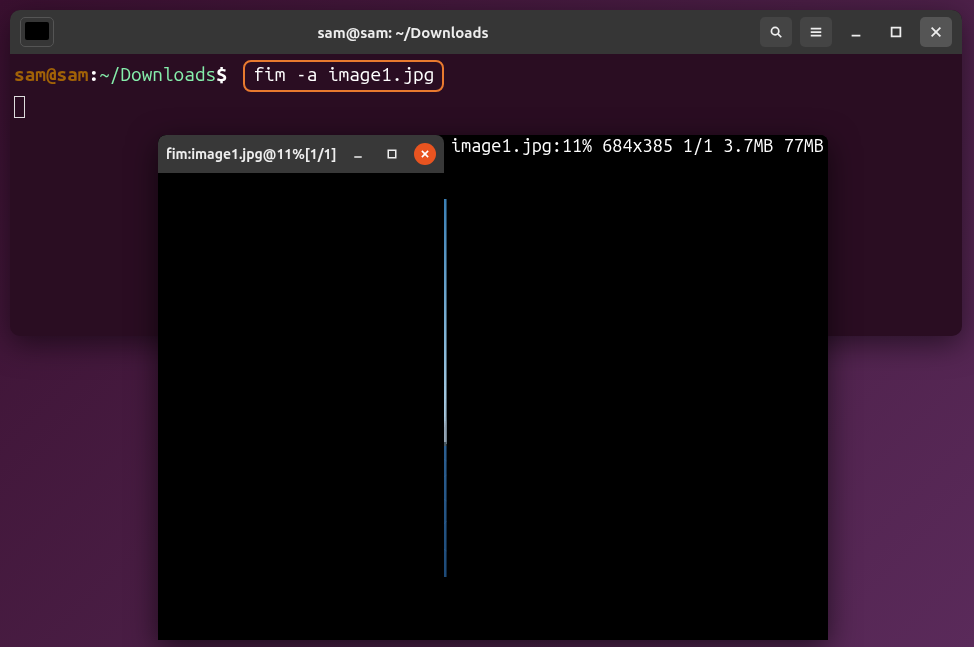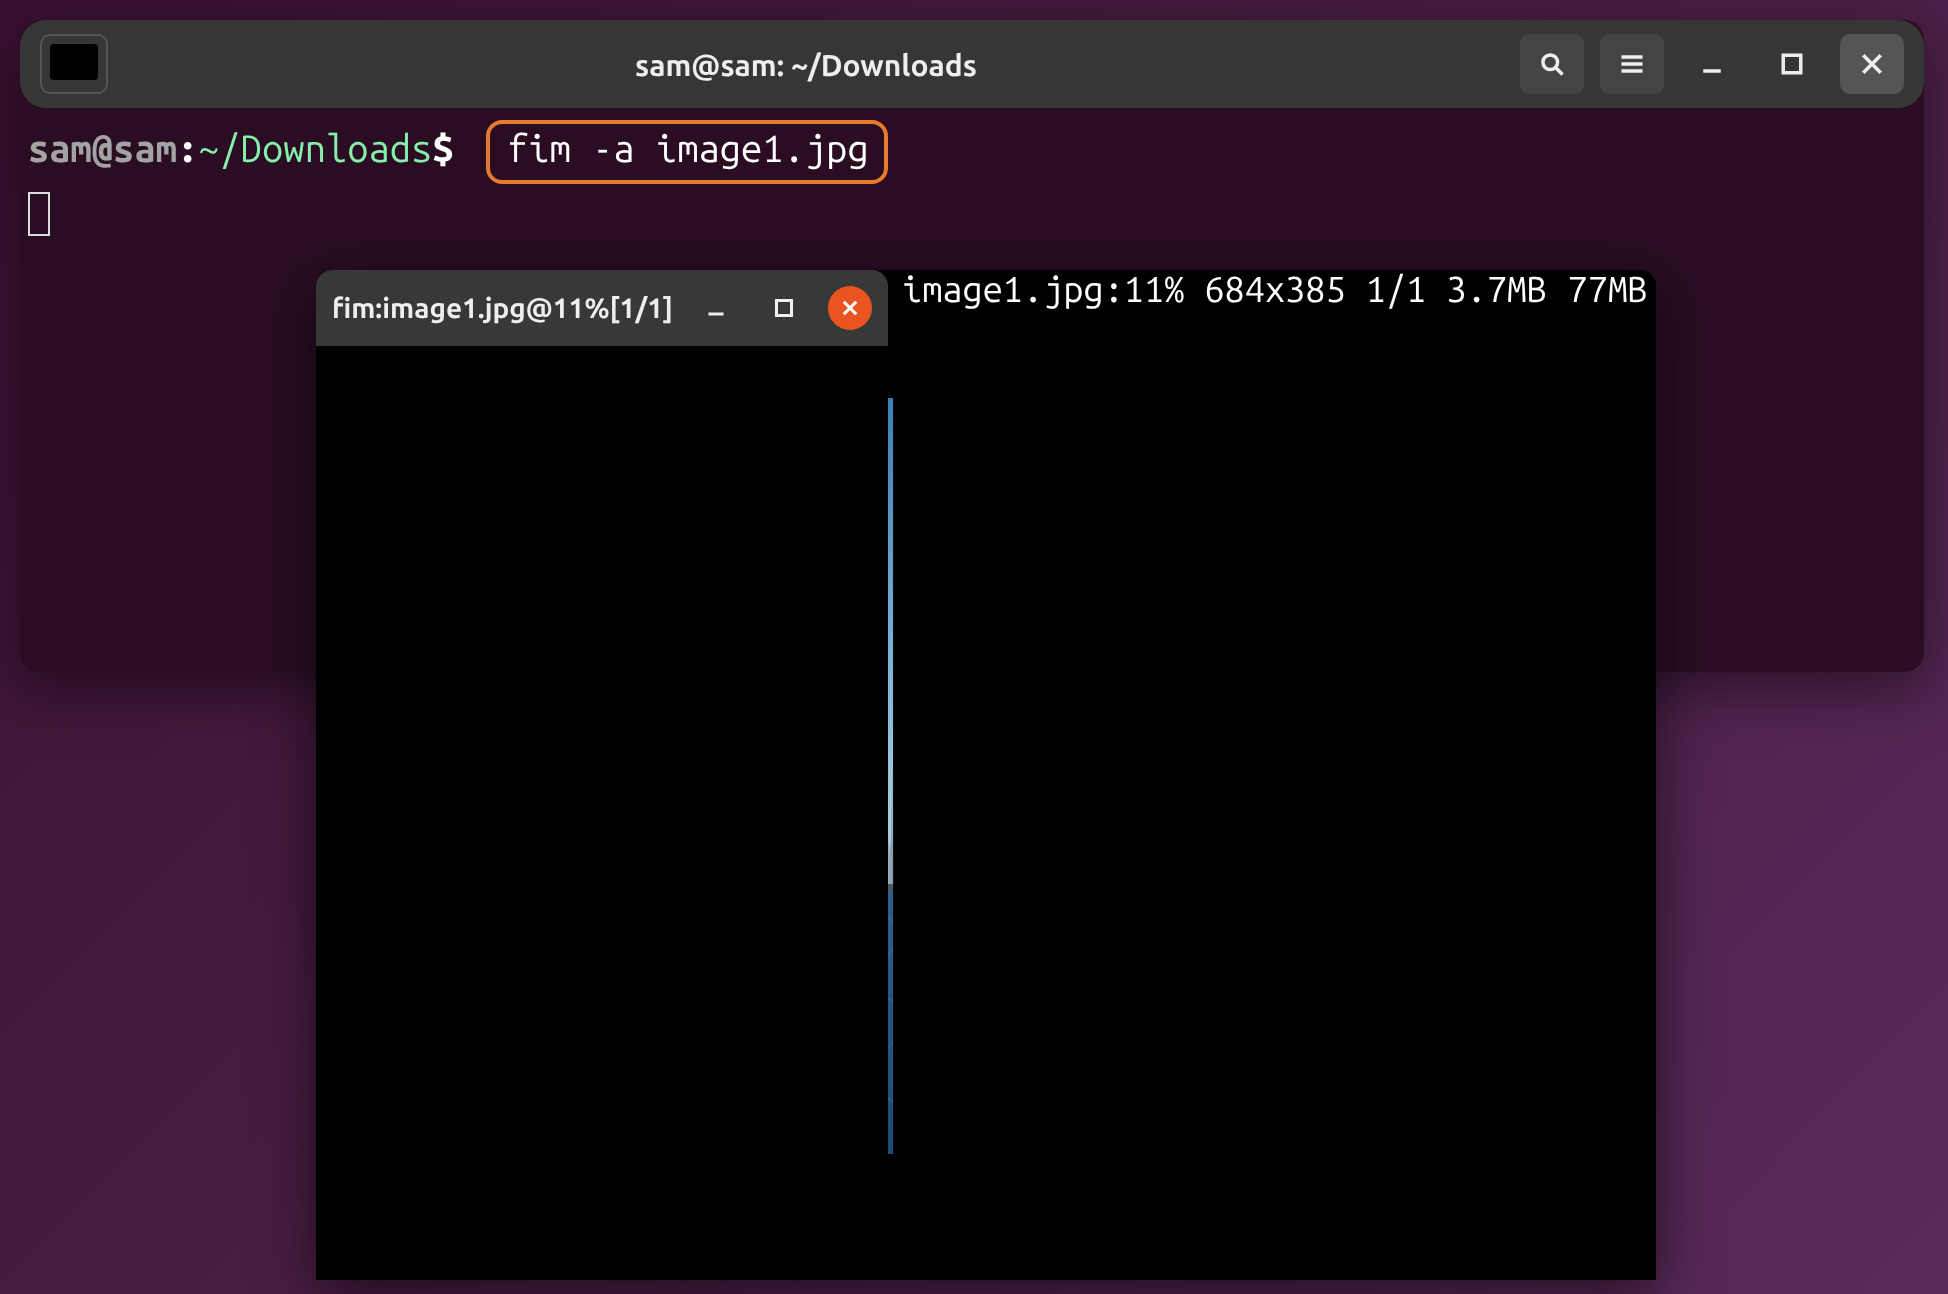--- a/index.html
+++ b/index.html
@@ -17,21 +17,20 @@
     background: #2a0d22;
     border-radius: 10px;
     box-shadow: 0 8px 30px rgba(0,0,0,0.5);
     overflow: hidden;
   }
   .term-titlebar {
     height: 44px; width: 100%;
     background: #363636;
     display: flex; align-items: center;
     padding: 4px 10px;
-    border-radius: 13px;
   }
   .term-tab-btn {
     width: 34px; height: 30px;
     border: 1px solid #555; border-radius: 5px;
     display: flex; align-items: center; justify-content: center;
     color: #ddd; cursor: pointer;
   }
   .term-title {
     flex: 1; text-align: center;
     color: #eee; font-family: Ubuntu, sans-serif;
@@ -45,21 +44,21 @@
   }
   .term-btn.bare { background: transparent; }
   .term-btn.close { background: #555; }
   .term-btn svg { width: 14px; height: 14px; stroke: #eee; fill: none; stroke-width: 2; }
   .term-close-x { stroke-width: 2.2; }
 
   .term-body {
     padding: 6px 4px;
     font-size: 19px; line-height: 1.25;
   }
-  .pr-user { color: #a3a3a3; font-weight: bold; }
+  .pr-user { color: #a16207; font-weight: bold; }
   .pr-colon { color: #ffffff; font-weight: bold; }
   .pr-path { color: #86efac; font-weight: normal; }
   .pr-dollar { color: #ffffff; font-weight: bold; }
   .cmd-wrap {
     display: inline-block;
     padding: 1px 8px 3px 8px;
     border: 2px solid #e87a2f;
     border-radius: 8px;
     margin-left: 6px;
   }

